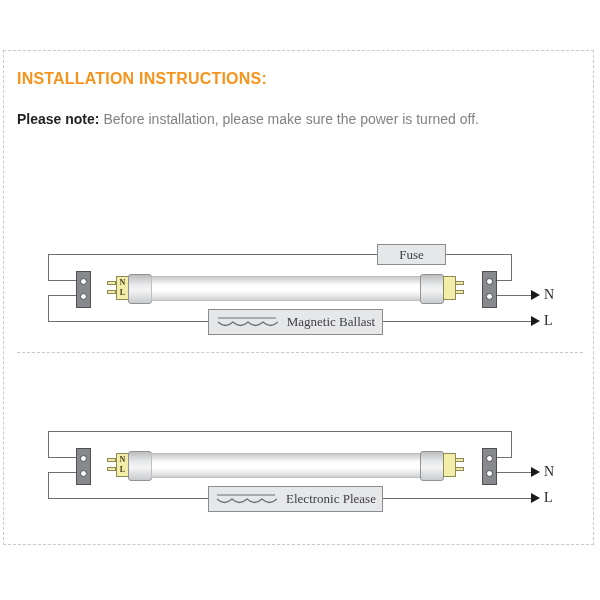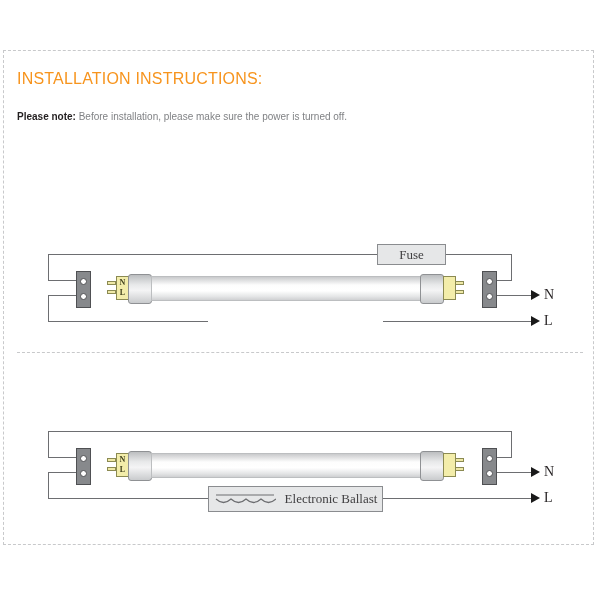--- a/index.html
+++ b/index.html
@@ -1,22 +1,22 @@
 <!DOCTYPE html>
 <html style="--accent: #F7941D; --heading-text: #231f20; --body-text: #808285; --wire: #6d6e71; --box-fill: #e6e7e8; --box-border: #8a8c8f; --box-text: #414042; --connector-fill: #87898c; --pin-yellow: #f3edaa; --arrow: #1a1a1a; --frame-border: #c8c9cb;"><head>
 <meta charset="utf-8">
 <style>
   html,body{margin:0;padding:0;background:#fff;}
   .screen{position:relative;width:600px;height:600px;background:#fff;
           font-family:"Liberation Sans", sans-serif;overflow:hidden;}
   .frame{position:absolute;left:3px;top:50px;width:589px;height:493px;
          border:1px dashed var(--frame-border,#c8c9cb);}
-  .page-title{position:absolute;left:17px;top:70px;font-size:16px;font-weight:400;
+  .page-title{position:absolute;left:17px;top:70px;font-size:16px;font-weight:700;
               color:var(--accent,#F7941D);letter-spacing:.2px;}
-  .note{position:absolute;left:17px;top:111px;font-size:10px;color:var(--body-text,#808285);}
+  .note{position:absolute;left:17px;top:111px;font-size:14px;color:var(--body-text,#808285);}
   .note b{color:var(--heading-text,#231f20);font-weight:700;}
   .sec-heading{position:absolute;left:17px;font-size:15px;font-weight:700;
                color:var(--heading-text,#231f20);}
   .divider{position:absolute;left:17px;top:352px;width:566px;height:0;
            border-top:1px dashed var(--frame-border,#c8c9cb);}
   .diagram{position:absolute;left:0;top:7px;width:551px;height:600px;font-family:Liberation Serif, serif;}
   .wire{position:absolute;background:var(--wire,#6d6e71);}
   .wire.h{height:1px;} .wire.v{width:1px;}
   .labelbox{position:absolute;background:var(--box-fill,#e6e7e8);
             border:1px solid var(--box-border,#8a8c8f);
@@ -90,20 +90,27 @@
       <span>N</span>
       <span>L</span>
     </div>
     <div class="cap" style="left:128px;top:267px"></div>
     <div class="tube-body" style="left:151px;top:269px"></div>
     <div class="cap" style="left:420px;top:267px"></div>
     <div class="yconn" style="left:443px;top:269px"></div>
     <div class="pin" style="left:455px;top:274px"></div>
     <div class="pin" style="left:455px;top:283px"></div>
 
+    <div class="labelbox" style="left:208px;top:302px;width:175px;height:26px">
+      <svg class="coil" width="62" height="16" viewBox="0 0 62 16">
+        <line x1="2" y1="4" x2="60" y2="4" stroke="#6d6e71" stroke-width="1.2"></line>
+        <path d="M2 8 Q9.5 15 17 8 Q24.5 15 32 8 Q39.5 15 47 8 Q54.5 15 62 8" fill="none" stroke="#6d6e71" stroke-width="1.2"></path>
+      </svg>
+      <span>Magnetic Ballast</span>
+    </div>
 
     <div class="arrow" style="left:531px;top:283px"></div>
     <div class="termlabel" style="left:544px;top:280px">N</div>
     <div class="arrow" style="left:531px;top:309px"></div>
     <div class="termlabel" style="left:544px;top:306px">L</div>
   </div>
 
   <div class="divider"></div>
 
 
@@ -139,21 +146,21 @@
     <div class="cap" style="left:420px;top:444px"></div>
     <div class="yconn" style="left:443px;top:446px"></div>
     <div class="pin" style="left:455px;top:451px"></div>
     <div class="pin" style="left:455px;top:460px"></div>
 
     <div class="labelbox" style="left:208px;top:479px;width:175px;height:26px">
       <svg class="coil" width="62" height="16" viewBox="0 0 62 16">
         <line x1="2" y1="4" x2="60" y2="4" stroke="#6d6e71" stroke-width="1.2"></line>
         <path d="M2 8 Q9.5 15 17 8 Q24.5 15 32 8 Q39.5 15 47 8 Q54.5 15 62 8" fill="none" stroke="#6d6e71" stroke-width="1.2"></path>
       </svg>
-      <span>Electronic Ballast</span>
+      <span>Electronic Please</span>
     </div>
 
     <div class="arrow" style="left:531px;top:460px"></div>
     <div class="termlabel" style="left:544px;top:457px">N</div>
     <div class="arrow" style="left:531px;top:486px"></div>
     <div class="termlabel" style="left:544px;top:483px">L</div>
   </div>
 </div>
 
 </body></html>

